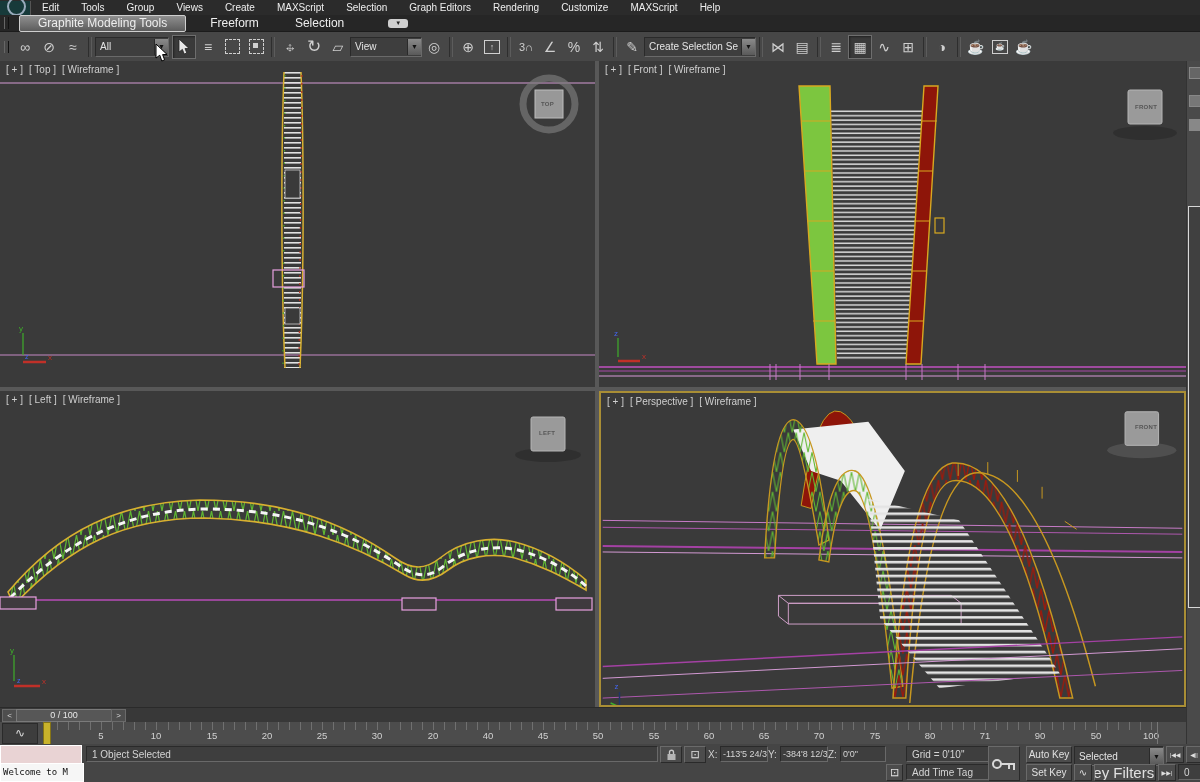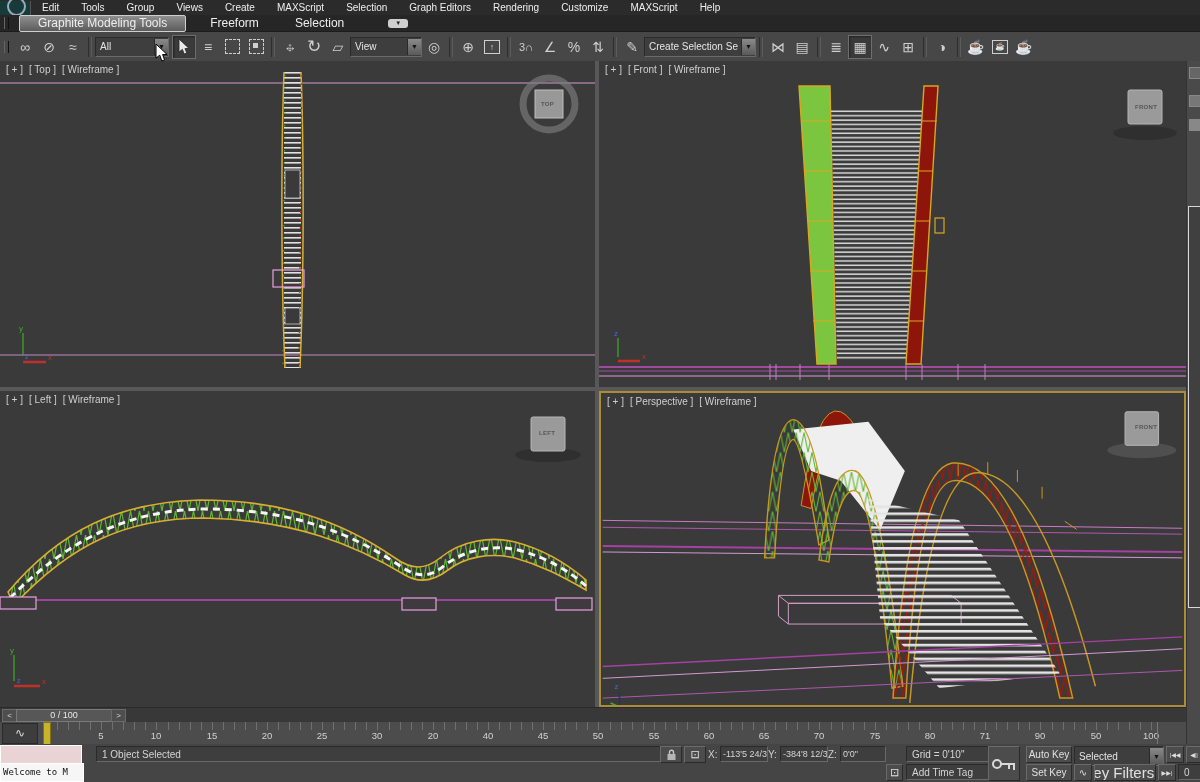--- a/index.html
+++ b/index.html
@@ -397,21 +397,21 @@
     <span class="tick-label" style="left:1096px">50</span>
     <span class="tick-label" style="left:1151px">100</span>
     <div class="frame-marker"></div>
     <div class="ruler-end"></div>
   </div>
 
   <div class="statusbar">
     <div class="listener-pink"></div>
     <div class="listener-white">Welcome to M</div>
 
-    <div class="fld" style="left:96px;top:2px;width:560px;height:14px">1 Object Selected</div>
+    <div class="fld" style="left:86px;top:2px;width:560px;height:14px">1 Object Selected</div>
 
     <div class="btn" style="left:660px;top:2px;width:20px;height:15px">
       <svg width="11" height="12" viewBox="0 0 11 12">
           <rect x="1.5" y="5" width="8" height="6" fill="#b5b5b5"></rect>
           <path d="M3.5,5 V3.2 a2,2 0 0 1 4,0 V5" fill="none" stroke="#c8c8c8" stroke-width="1.4"></path>
         </svg>
     </div>
     <div class="btn" style="left:684px;top:2px;width:20px;height:15px;font-size:11px">⊡</div>
 
     <span class="lbl" style="left:708px;top:5px">X:</span>

